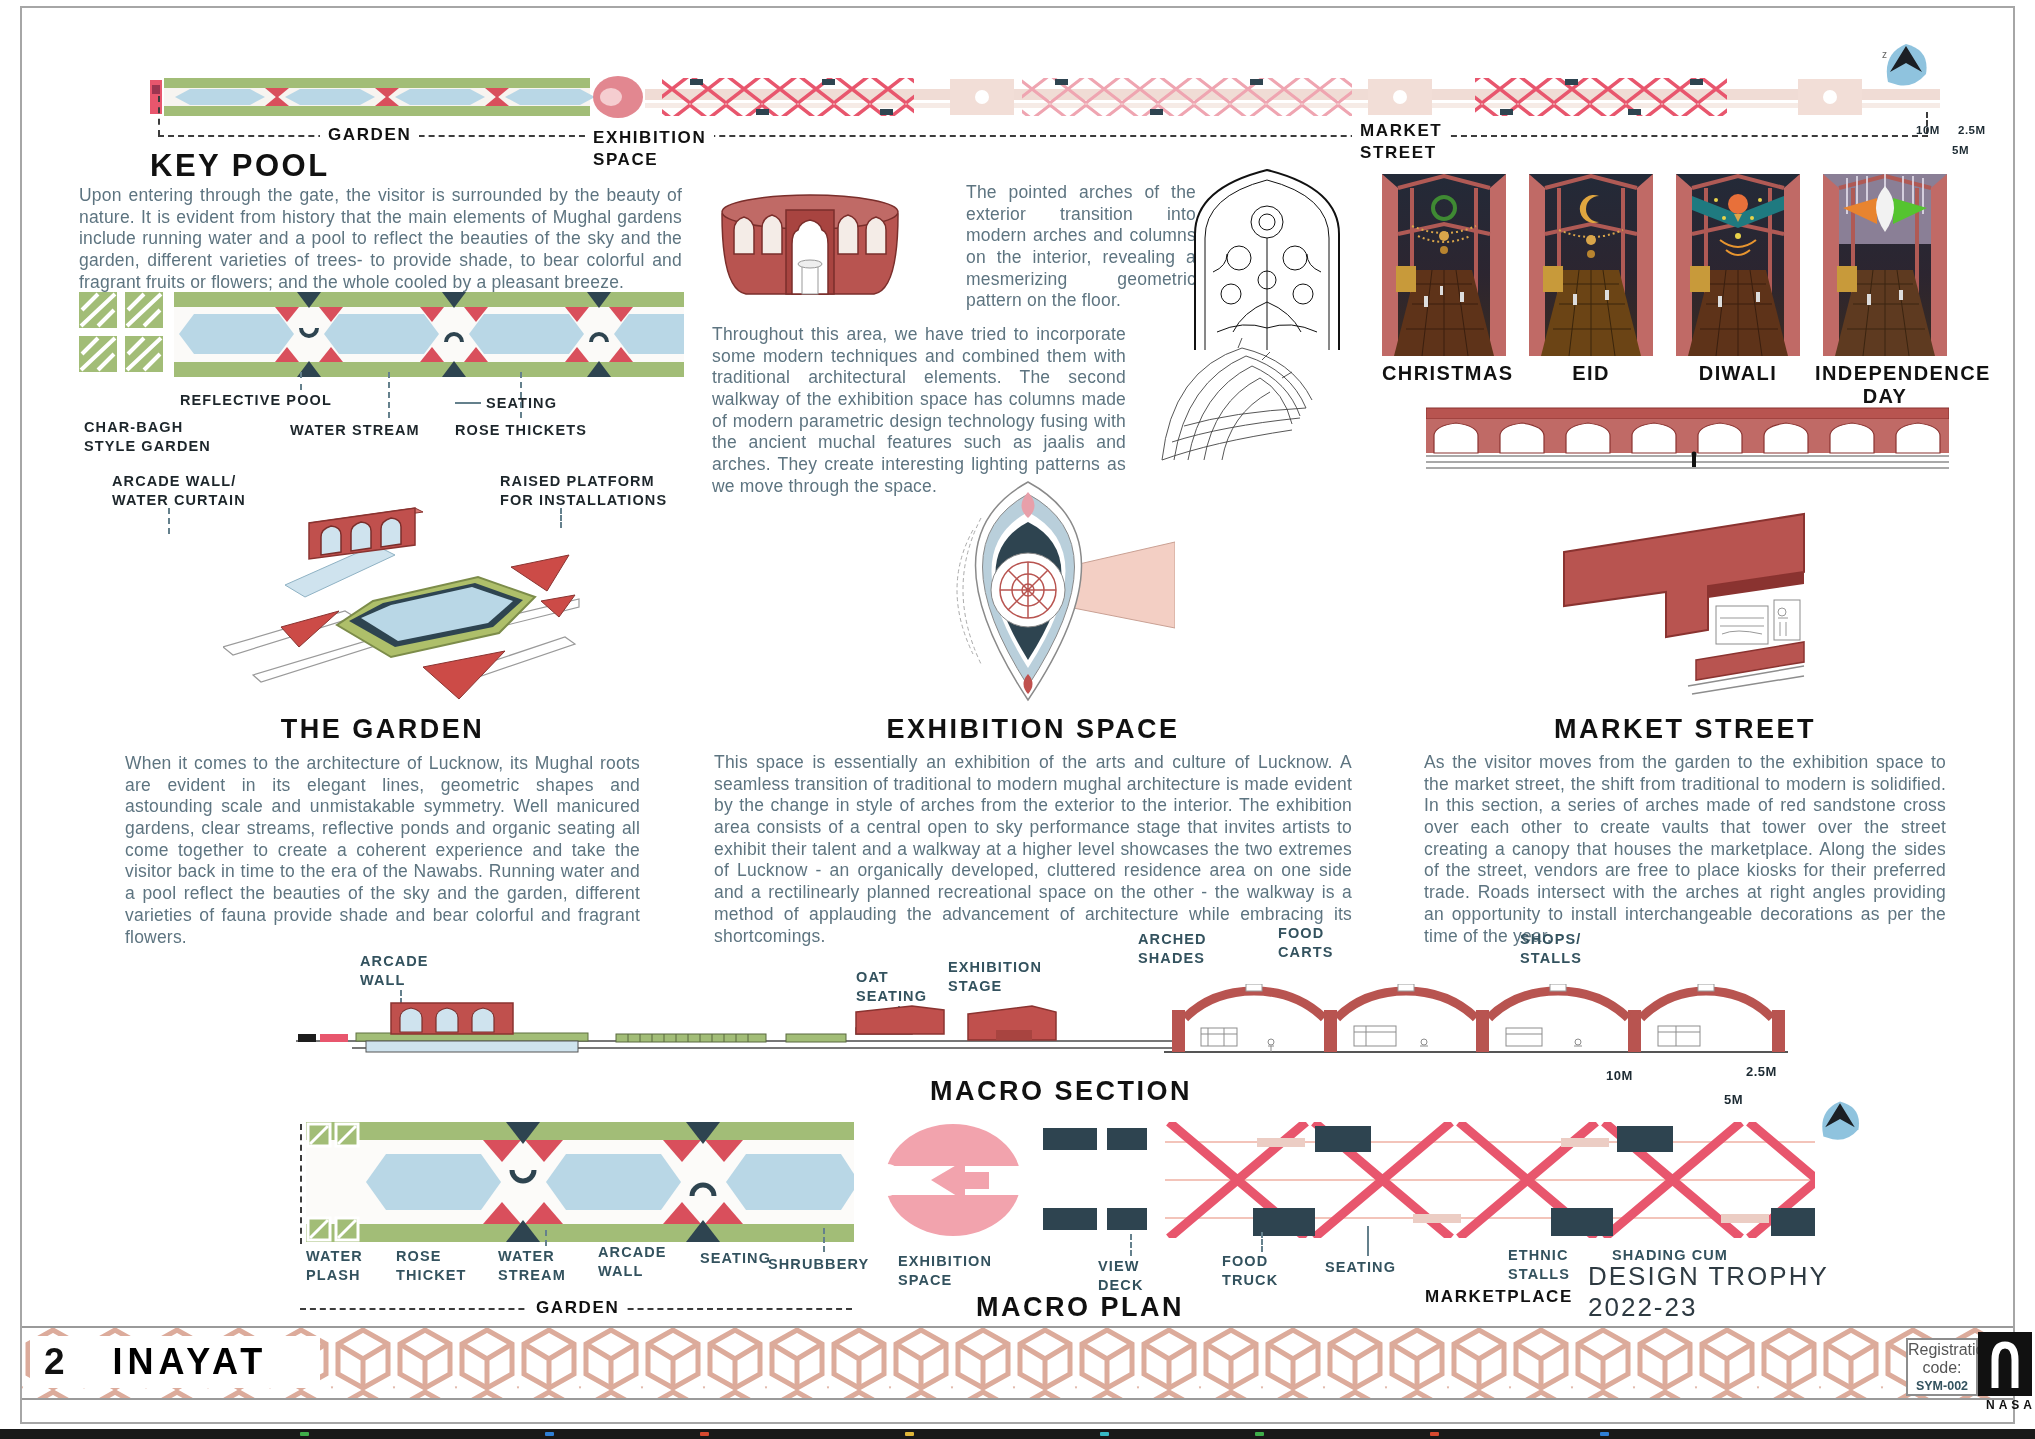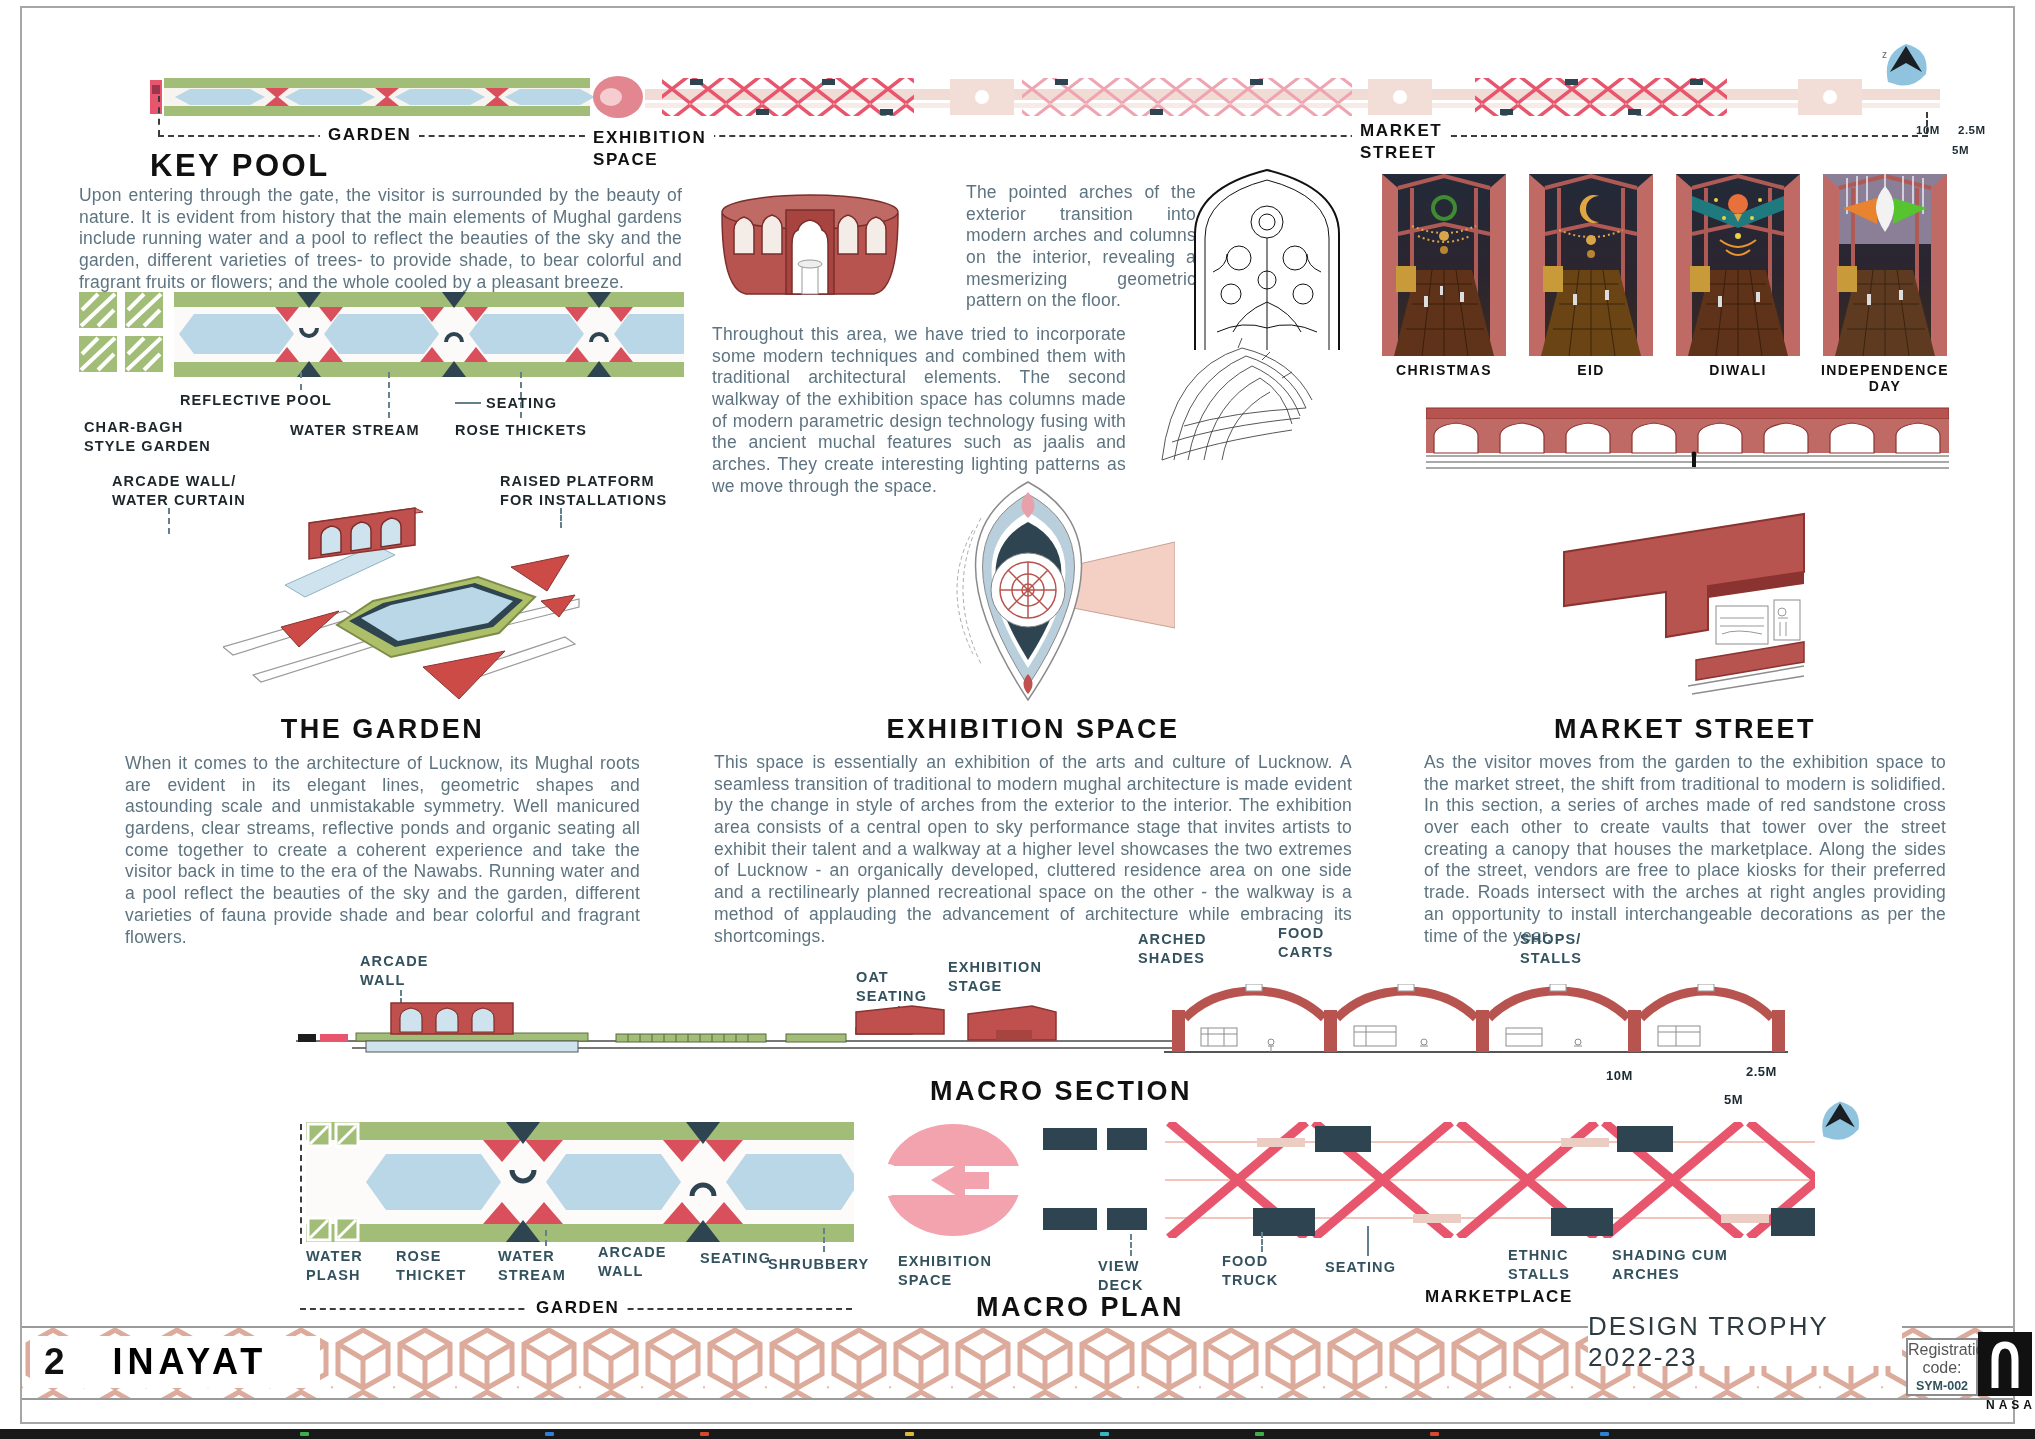--- a/index.html
+++ b/index.html
@@ -16,21 +16,21 @@
   .h1{font-size:31px}
   .h2{font-size:27px}
   .body-text{font-size:17.5px;line-height:1.24;color:#5d7480;text-align:justify;letter-spacing:.2px}
   .dash-h{border-top:2px dashed #3c3c3c;height:0}
   .dash-v{border-left:2px dashed #3c3c3c;width:0}
   .leader{border-left:2px dashed #64808c;width:0}
   .solid-v{border-left:2px solid #64808c;width:0}
   .scale-txt{font-weight:700;font-size:11.5px;color:#1d2b33;letter-spacing:.5px;white-space:pre-line}
   .scale-md{font-size:13px}
   .fest{background:linear-gradient(180deg,#232a38 0%,#2c2530 55%,#3a2b20 100%);overflow:hidden}
-  .fest-lbl{font-weight:700;font-size:14px;color:#111;letter-spacing:1.4px;text-align:center;white-space:pre-line}
+  .fest-lbl{font-weight:700;font-size:20px;color:#111;letter-spacing:1.4px;text-align:center;white-space:pre-line}
   .onwhite{background:#fff;padding:0 8px}
   .band-box{background:#fff;display:flex;align-items:center}
   .footer-num{font-weight:700;font-size:37px;color:#111}
   .footer-name{font-weight:700;font-size:36px;letter-spacing:5px;color:#000000}
   .trophy{font-weight:400;font-size:26px;letter-spacing:2px;color:#2e3a42}
   .regbox{background:#fff;border:2px solid #8d8d8d;text-align:center;display:flex;flex-direction:column;justify-content:center}
   .reg-label{font-size:16px;line-height:1.15;color:#555;white-space:pre-line}
   .reg-code{font-size:12.5px;font-weight:700;color:#33525e;margin-top:2px}
   .nasa-text{font-weight:700;font-size:12px;letter-spacing:4px;color:#111;text-align:center}
   .edge-strip{left:0;top:1429px;width:2035px;height:10px;background:#191919}
@@ -669,21 +669,21 @@
           </g>
         </pattern>
       </defs>
       <rect width="1991" height="70" fill="url(#geo)"></rect>
     </svg>
   </div>
   <div class="abs band-box" style="left:30px;top:1336px;width:290px;height:52px">
     <span class="footer-num" style="margin-left:14px">2</span>
     <span class="footer-name" style="margin-left:48px">INAYAT</span>
   </div>
-  <div class="abs band-box" style="left:1588px;top:1318px;width:314px;height:48px;justify-content:flex-end">
+  <div class="abs band-box" style="left:1588px;top:1268px;width:314px;height:48px;justify-content:flex-end">
     <span class="trophy">DESIGN TROPHY 2022-23</span>
   </div>
   <div class="abs regbox" style="left:1906px;top:1338px;width:68px;height:54px">
     <div class="reg-label">Registration
 code:</div>
     <div class="reg-code">SYM-002</div>
   </div>
   <div class="abs" style="left:1978px;top:1332px;width:66px">
     <div style="width:54px;height:64px;background:#111">
       <svg width="54" height="64" viewBox="0 0 54 64">

